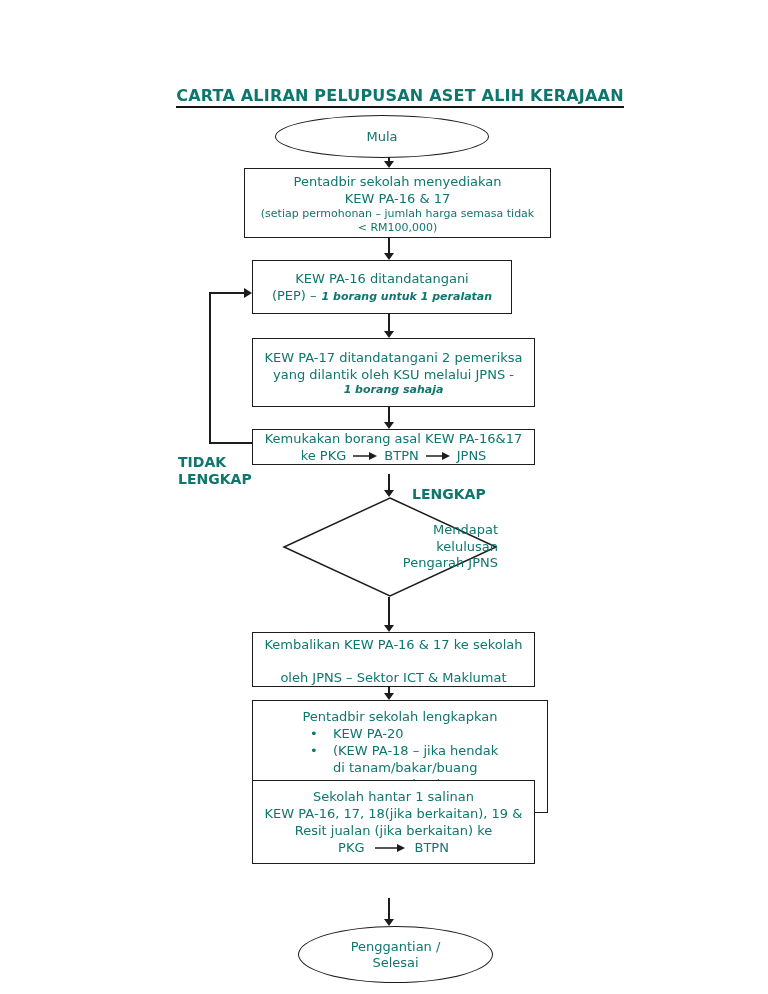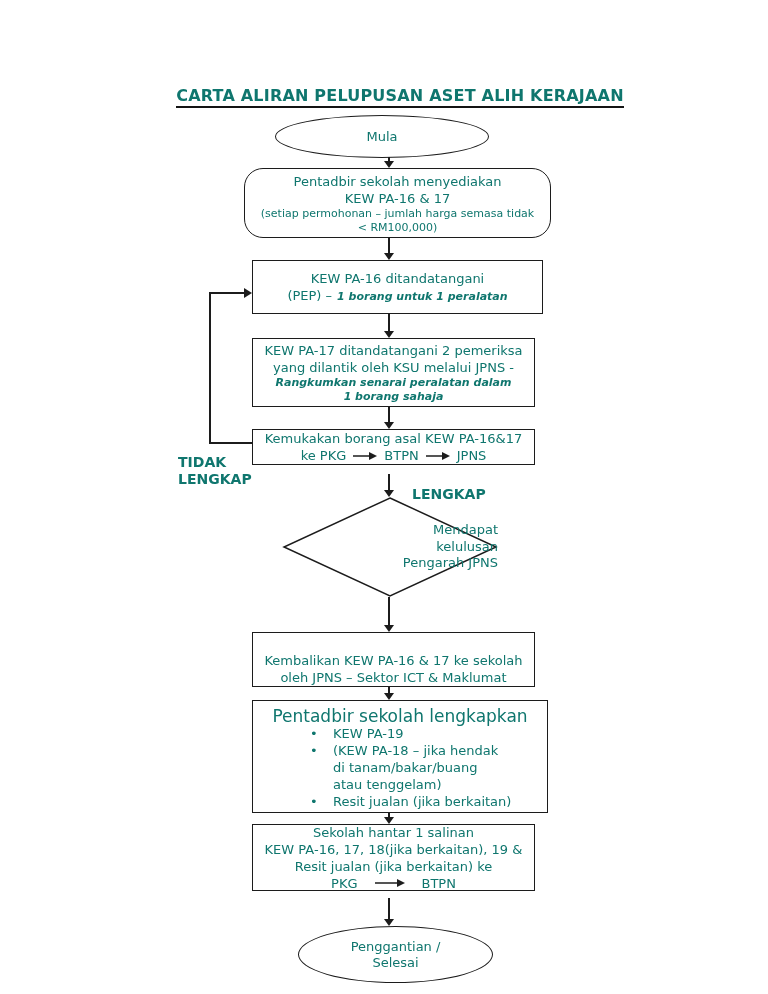--- a/index.html
+++ b/index.html
@@ -45,61 +45,60 @@
     display:flex;flex-direction:column;align-items:flex-end;justify-content:center;
     font-size:13px;line-height:16.5px;text-align:center;
   }
   .routeline{display:flex;align-items:center;justify-content:center;gap:7px;font-size:13px;line-height:17px;white-space:nowrap;}
   .harrow line{stroke:#1c1c1c;stroke-width:1.5;}
   .harrow polygon{fill:#1c1c1c;}
   .bullets{display:flex;flex-direction:column;align-items:flex-start;margin:0;padding:0 0 0 57px;width:100%;box-sizing:border-box;}
   .bullet-item{display:flex;align-items:flex-start;text-align:left;}
   .bullet-dot{width:23px;font-size:13px;line-height:17px;flex:0 0 23px;}
   .bullet-text{font-size:13px;line-height:17px;white-space:pre-line;}
-  .box5{justify-content:flex-end;padding-top:3px;}
+  .box5{justify-content:space-between;padding-top:3px;}
   .box6{justify-content:flex-start;align-items:stretch;padding-top:7px;}
-  .box6 .heading{font-size:17px;line-height:17px;text-align:center;white-space:nowrap;}
+  .box6 .heading{font-size:13px;line-height:17px;text-align:center;white-space:nowrap;}
 </style>
 </head>
 <body>
 
 <div class="canvas">
 
   <div class="title">
     <span>CARTA ALIRAN PELUPUSAN ASET ALIH KERAJAAN</span>
   </div>
 
   <div class="ellipse" style="left:259px;top:115px;width:214px;height:43px;">
     <div class="line">Mula</div>
   </div>
 
   <div class="varrow" style="top:157px;height:4px;"></div>
 
-  <div class="box" style="left:228px;top:168px;width:307px;height:70px;padding-top:2px;border-radius:19px;">
+  <div class="box" style="left:228px;top:168px;width:307px;height:70px;padding-top:2px;">
     <div class="line">Pentadbir sekolah menyediakan</div>
     <div class="line">KEW PA-16 &amp; 17</div>
     <div class="small">(setiap permohonan – jumlah harga semasa tidak</div>
     <div class="small">&lt; RM100,000)</div>
   </div>
 
   <div class="varrow" style="top:238px;height:15px;"></div>
 
-  <div class="box" style="left:236px;top:260px;width:291px;height:54px;">
+  <div class="box" style="left:236px;top:260px;width:260px;height:54px;">
     <div class="line">KEW PA-16 ditandatangani</div>
     <div class="line">
       <span style="margin-right:5px;">(PEP) –</span><span class="ital">1 borang untuk 1 peralatan</span>
     </div>
   </div>
 
   <div class="varrow" style="top:314px;height:17px;"></div>
 
   <div class="box" style="left:236px;top:338px;width:283px;height:69px;">
     <div class="line">KEW PA-17 ditandatangani 2 pemeriksa</div>
     <div class="line">yang dilantik oleh KSU melalui JPNS -</div>
-    <div class="ital">Rangkumkan senarai peralatan dalam</div>
     <div class="ital">1 borang sahaja</div>
   </div>
 
   <div class="varrow" style="top:407px;height:15px;"></div>
 
   <div class="box" style="left:236px;top:429px;width:283px;height:36px;">
     <div class="line">Kemukakan borang asal KEW PA-16&amp;17</div>
     <div class="routeline">
       <span>ke PKG</span>
       <svg class="harrow" width="24" height="10" viewBox="0 0 24 10">
@@ -141,42 +140,42 @@
     <div class="line">oleh JPNS – Sektor ICT &amp; Maklumat</div>
   </div>
 
   <div class="varrow" style="top:687px;height:6px;"></div>
 
   <div class="box box6" style="left:236px;top:700px;width:296px;height:113px;">
     <div class="heading">Pentadbir sekolah lengkapkan</div>
     <div class="bullets">
       <div class="bullet-item">
         <span class="bullet-dot">•</span>
-        <span class="bullet-text">KEW PA-19</span>
+        <span class="bullet-text">KEW PA-20</span>
       </div>
       <div class="bullet-item">
         <span class="bullet-dot">•</span>
         <span class="bullet-text">(KEW PA-18 – jika hendak
 di tanam/bakar/buang
 atau tenggelam)</span>
       </div>
       <div class="bullet-item">
         <span class="bullet-dot">•</span>
         <span class="bullet-text">Resit jualan (jika berkaitan)</span>
       </div>
     </div>
   </div>
 
   <div class="varrow" style="top:813px;height:4px;"></div>
 
-  <div class="box" style="left:236px;top:824px;width:283px;height:67px;">
+  <div class="box" style="left:236px;top:780px;width:283px;height:84px;">
     <div class="line">Sekolah hantar 1 salinan</div>
     <div class="line">KEW PA-16, 17, 18(jika berkaitan), 19 &amp;</div>
     <div class="line">Resit jualan (jika berkaitan) ke</div>
-    <div class="routeline" style="gap:17px;">
+    <div class="routeline" style="gap:10px;">
       <span>PKG</span>
       <svg class="harrow" width="30" height="10" viewBox="0 0 30 10">
           <line x1="0" y1="5" x2="23" y2="5"></line>
           <polygon points="22,1 30,5 22,9"></polygon>
         </svg>
       <span>BTPN</span>
     </div>
   </div>
 
   <div class="varrow" style="top:898px;height:21px;"></div>

